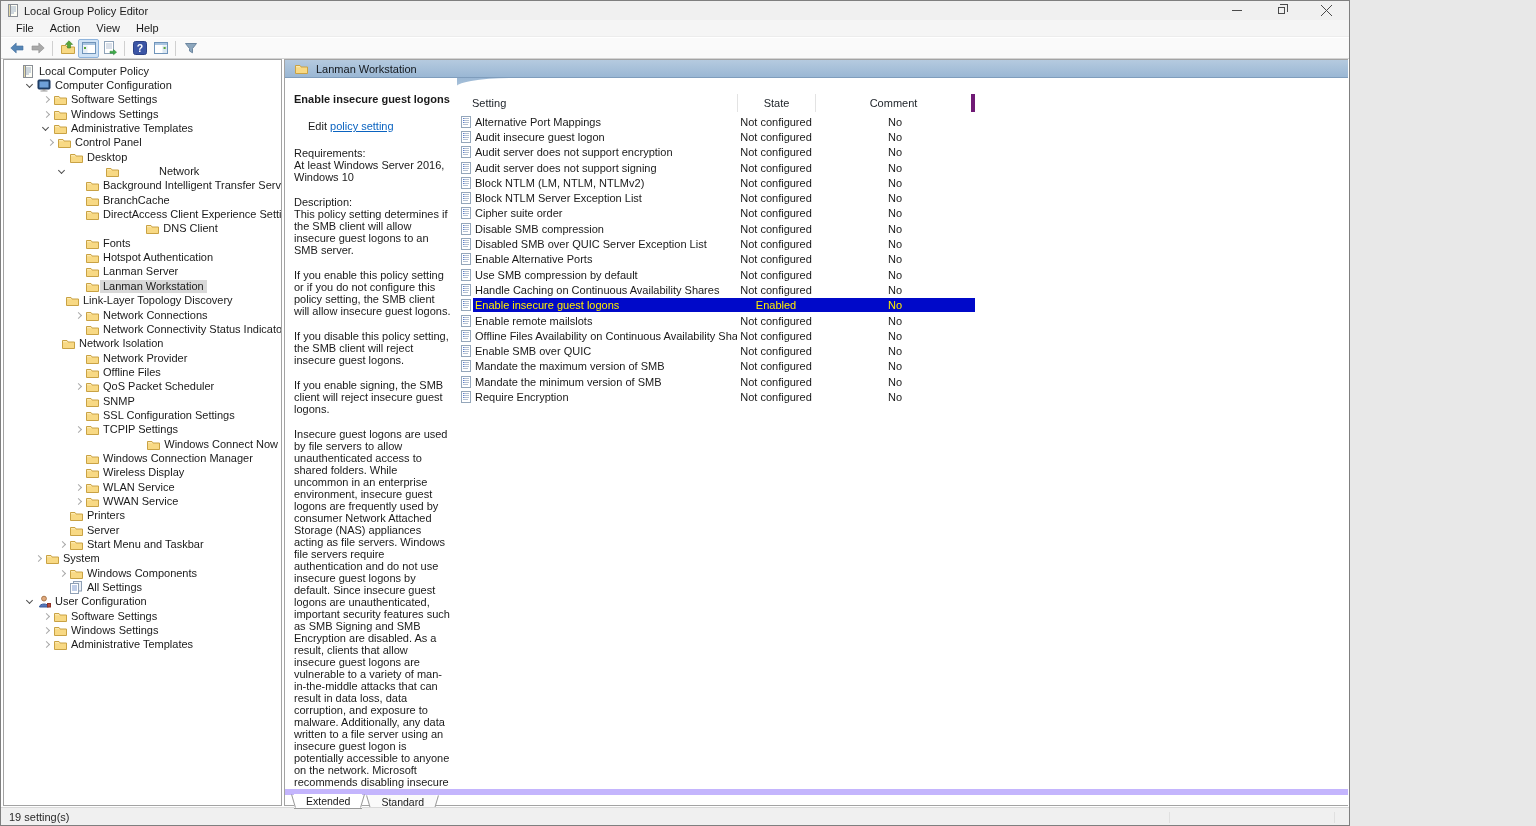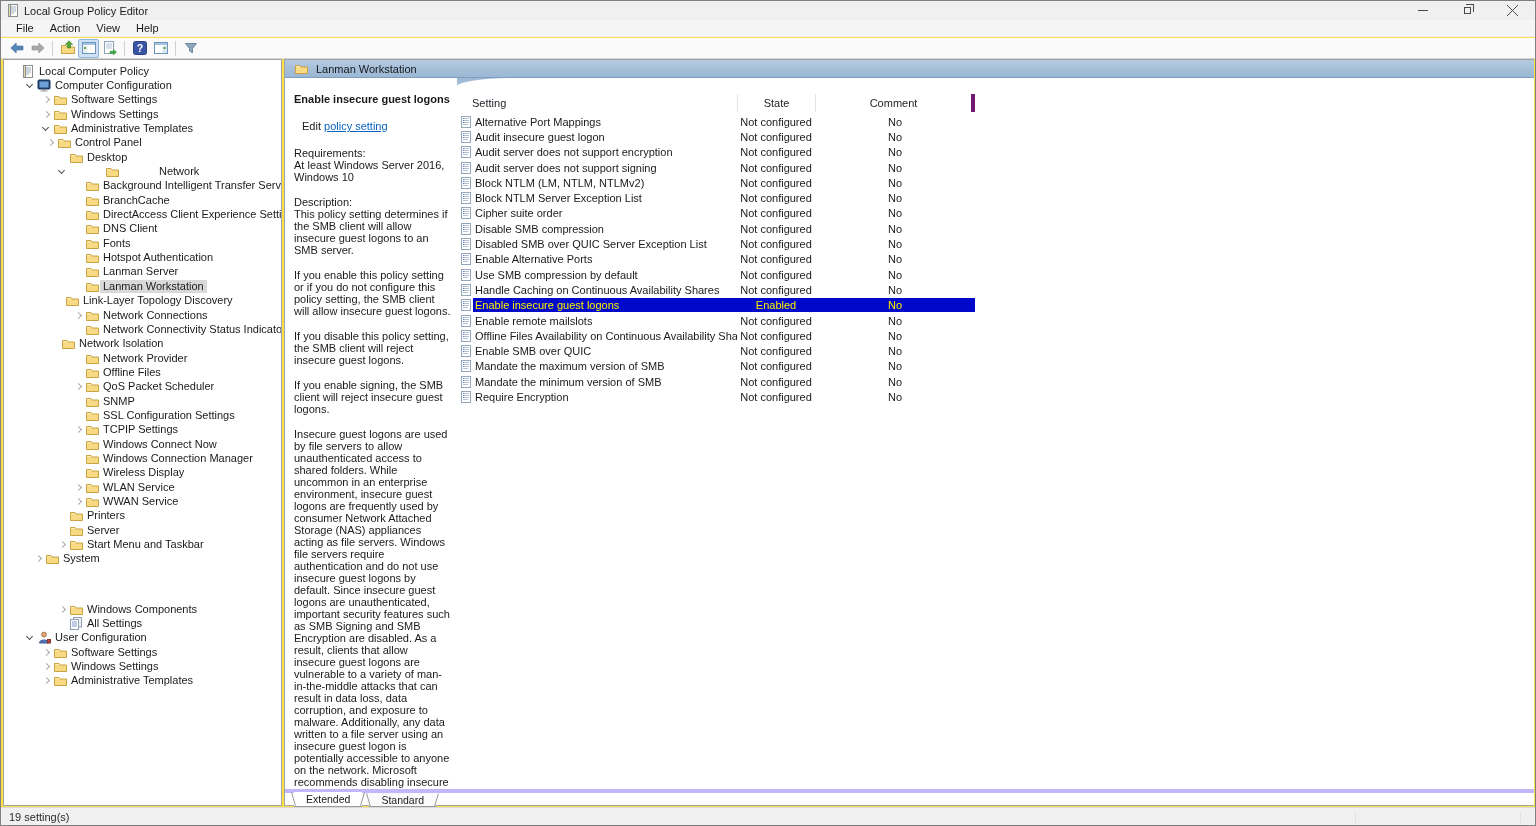--- a/index.html
+++ b/index.html
@@ -1,18 +1,18 @@
 <!DOCTYPE html>
 <html><head>
 <meta charset="utf-8">
 <style>
   html,body{margin:0;padding:0;background:#e8e8e8;}
   *{box-sizing:border-box;cursor:default;}
   .window{
-    position:relative;width:1536px;height:826px;background:#fde047;
+    position:relative;width:1350px;height:826px;background:#ffffff;
     border:1px solid #7f7f7f;overflow:hidden;
     font-family:"Liberation Sans",sans-serif;font-size:11px;color:#1a1a1a;
     -webkit-font-smoothing:antialiased;
   }
   
   .titlebar{position:absolute;top:0;left:0;right:0;height:19px;display:flex;align-items:center;background:#f0f0f0;}
   .titlebar .app-icon{margin:0 5px 0 6px;display:flex;align-items:center;}
   .titlebar .title-text{font-size:11px;}
   .win-btns{position:absolute;right:0;top:0;height:19px;display:flex;}
   .win-btn{width:45px;height:19px;display:flex;align-items:center;justify-content:center;}
@@ -43,41 +43,41 @@
   .content-pane{position:absolute;left:283px;top:58px;right:1px;height:747px;background:#fff;border:1px solid #a3a3a3;border-right:none;}
   .content-header{position:absolute;top:0;left:0;right:0;height:18px;display:flex;align-items:center;
     background:linear-gradient(180deg,var(--hdr-top,#b5cadf),var(--hdr-bot,#9ab7d4));border-bottom:1px solid #7f9dbc;}
   .content-header .hdr-icon{margin-left:10px;display:flex;align-items:center;}
   .content-header .hdr-title{margin-left:8px;color:#14181d;}
   .curve-strip{position:absolute;top:18px;left:170px;right:0;height:10px;background:linear-gradient(180deg,var(--hdr-bot,#9ab7d4),#aec5db);}
   .curve-strip .curve-white{position:absolute;inset:0;background:#fff;border-top-left-radius:55px 10px;}
   
   .details-pane{position:absolute;top:18px;left:0;width:172px;bottom:17px;background:#fff;padding:15px 6px 0 9px;overflow:hidden;line-height:12px;}
   .details-pane .policy-title{font-weight:bold;margin:0 0 15px 0;}
-  .details-pane .edit-line{margin:0 0 15px 8px;}
+  .details-pane .edit-line{margin:0 0 15px 14px;}
   .details-pane a{color:var(--link,#0a63c0);text-decoration:underline;}
   .details-pane .blk{margin:0 0 13px 0;}
   .details-pane p{margin:0 0 13px 0;}
   
   .list-pane{position:absolute;top:28px;left:172px;right:0;bottom:17px;background:#fff;overflow:hidden;}
   .list-header{display:flex;height:18px;align-items:flex-start;margin-top:6px;color:#21262c;}
   .lh{height:18px;display:flex;align-items:center;}
   .lh-setting{width:280px;padding-left:15px;}
   .lh-state{width:78px;justify-content:center;border-left:1px solid #e3e3e3;}
   .lh-comment{width:160px;justify-content:center;border-left:1px solid #e3e3e3;border-right:4px solid #701a75;}
   .list-rows{margin-top:2px;}
   .list-row{display:flex;align-items:center;height:15.3px;}
   .doc-icon{width:12px;margin-left:3px;flex:none;display:flex;align-items:center;}
   .cells{display:flex;align-items:center;height:14px;width:502px;margin-left:1px;}
   .cell-setting{width:264px;padding-left:2px;white-space:nowrap;overflow:hidden;}
   .cell-state{width:78px;text-align:center;}
   .cell-comment{width:160px;text-align:center;}
   .list-row.selected .cells{background:var(--sel-bg,#0009c9);color:var(--sel-tx,#ffee00);}
   
-  .tabbar{position:absolute;left:0;right:0;bottom:0;height:16px;background:#fff;border-top:4px solid #c4b5fd;display:flex;padding-left:9px;}
+  .tabbar{position:absolute;left:0;right:0;bottom:0;height:16px;background:#fff;border-top:6px solid #c4b5fd;display:flex;padding-left:9px;}
   .tab{position:relative;height:14px;padding:0 12px;margin-right:7px;display:flex;align-items:center;font-size:10.5px;border-bottom:1px solid #9a9a9a;background:#fafafa;}
   .tab::before{content:"";position:absolute;left:-1px;top:0;width:1px;height:14px;background:#9a9a9a;transform:rotate(-16deg);}
   .tab::after{content:"";position:absolute;right:-1px;top:0;width:1px;height:14px;background:#9a9a9a;transform:rotate(16deg);}
   .tab.active{margin-top:-1px;height:15px;background:#fff;z-index:2;}
   
   .statusbar{position:absolute;left:0;right:0;bottom:0;height:18px;background:#f0f0f0;border-top:1px solid #d9d9d9;display:flex;align-items:center;padding-left:8px;color:#2a2a2a;}
   .sb-sep{position:absolute;top:4px;width:1px;height:11px;background:#e0e0e0;}
   .sb-sep.s1{right:179px;}
   .sb-sep.s2{right:14px;}
   svg{display:block;}
@@ -279,21 +279,21 @@
       <div class="tree-row" style="padding-left: 68px;">
         <span class="chev"></span>
         <span class="tree-icon">
           <svg width="13" height="11" viewBox="0 0 13 11">
             <path d="M0.5 2.5 L5 2.5 L6 4 L12.5 4 L12.5 10.5 L0.5 10.5 Z" fill="#f8d984" stroke="#c9a244"></path>
             <path d="M1 3 L4.8 3 L5.6 4.2 L1 4.2 Z" fill="#fce9b0"></path>
           </svg>
         </span>
         <span class="tree-label">DirectAccess Client Experience Settings</span>
       </div>
-      <div class="tree-row" style="padding-left: 68px;">
+      <div class="tree-row" style="padding-left: 68px; justify-content: center;">
         <span class="chev"></span>
         <span class="tree-icon">
           <svg width="13" height="11" viewBox="0 0 13 11">
             <path d="M0.5 2.5 L5 2.5 L6 4 L12.5 4 L12.5 10.5 L0.5 10.5 Z" fill="#f8d984" stroke="#c9a244"></path>
             <path d="M1 3 L4.8 3 L5.6 4.2 L1 4.2 Z" fill="#fce9b0"></path>
           </svg>
         </span>
         <span class="tree-label">DNS Client</span>
       </div>
       <div class="tree-row" style="padding-left: 68px;">
@@ -429,21 +429,21 @@
       <div class="tree-row" style="padding-left: 68px;">
         <span class="chev collapsed"></span>
         <span class="tree-icon">
           <svg width="13" height="11" viewBox="0 0 13 11">
             <path d="M0.5 2.5 L5 2.5 L6 4 L12.5 4 L12.5 10.5 L0.5 10.5 Z" fill="#f8d984" stroke="#c9a244"></path>
             <path d="M1 3 L4.8 3 L5.6 4.2 L1 4.2 Z" fill="#fce9b0"></path>
           </svg>
         </span>
         <span class="tree-label">TCPIP Settings</span>
       </div>
-      <div class="tree-row" style="padding-left: 68px;">
+      <div class="tree-row" style="padding-left: 68px; justify-content: flex-end;">
         <span class="chev"></span>
         <span class="tree-icon">
           <svg width="13" height="11" viewBox="0 0 13 11">
             <path d="M0.5 2.5 L5 2.5 L6 4 L12.5 4 L12.5 10.5 L0.5 10.5 Z" fill="#f8d984" stroke="#c9a244"></path>
             <path d="M1 3 L4.8 3 L5.6 4.2 L1 4.2 Z" fill="#fce9b0"></path>
           </svg>
         </span>
         <span class="tree-label">Windows Connect Now</span>
       </div>
       <div class="tree-row" style="padding-left: 68px;">
@@ -519,21 +519,21 @@
       <div class="tree-row" style="padding-left: 28px;">
         <span class="chev collapsed"></span>
         <span class="tree-icon">
           <svg width="13" height="11" viewBox="0 0 13 11">
             <path d="M0.5 2.5 L5 2.5 L6 4 L12.5 4 L12.5 10.5 L0.5 10.5 Z" fill="#f8d984" stroke="#c9a244"></path>
             <path d="M1 3 L4.8 3 L5.6 4.2 L1 4.2 Z" fill="#fce9b0"></path>
           </svg>
         </span>
         <span class="tree-label">System</span>
       </div>
-      <div class="tree-row" style="padding-left: 52px; margin-top: 36px;">
+      <div class="tree-row" style="padding-left: 52px;">
         <span class="chev collapsed"></span>
         <span class="tree-icon">
           <svg width="13" height="11" viewBox="0 0 13 11">
             <path d="M0.5 2.5 L5 2.5 L6 4 L12.5 4 L12.5 10.5 L0.5 10.5 Z" fill="#f8d984" stroke="#c9a244"></path>
             <path d="M1 3 L4.8 3 L5.6 4.2 L1 4.2 Z" fill="#fce9b0"></path>
           </svg>
         </span>
         <span class="tree-label">Windows Components</span>
       </div>
       <div class="tree-row" style="padding-left: 52px;">

